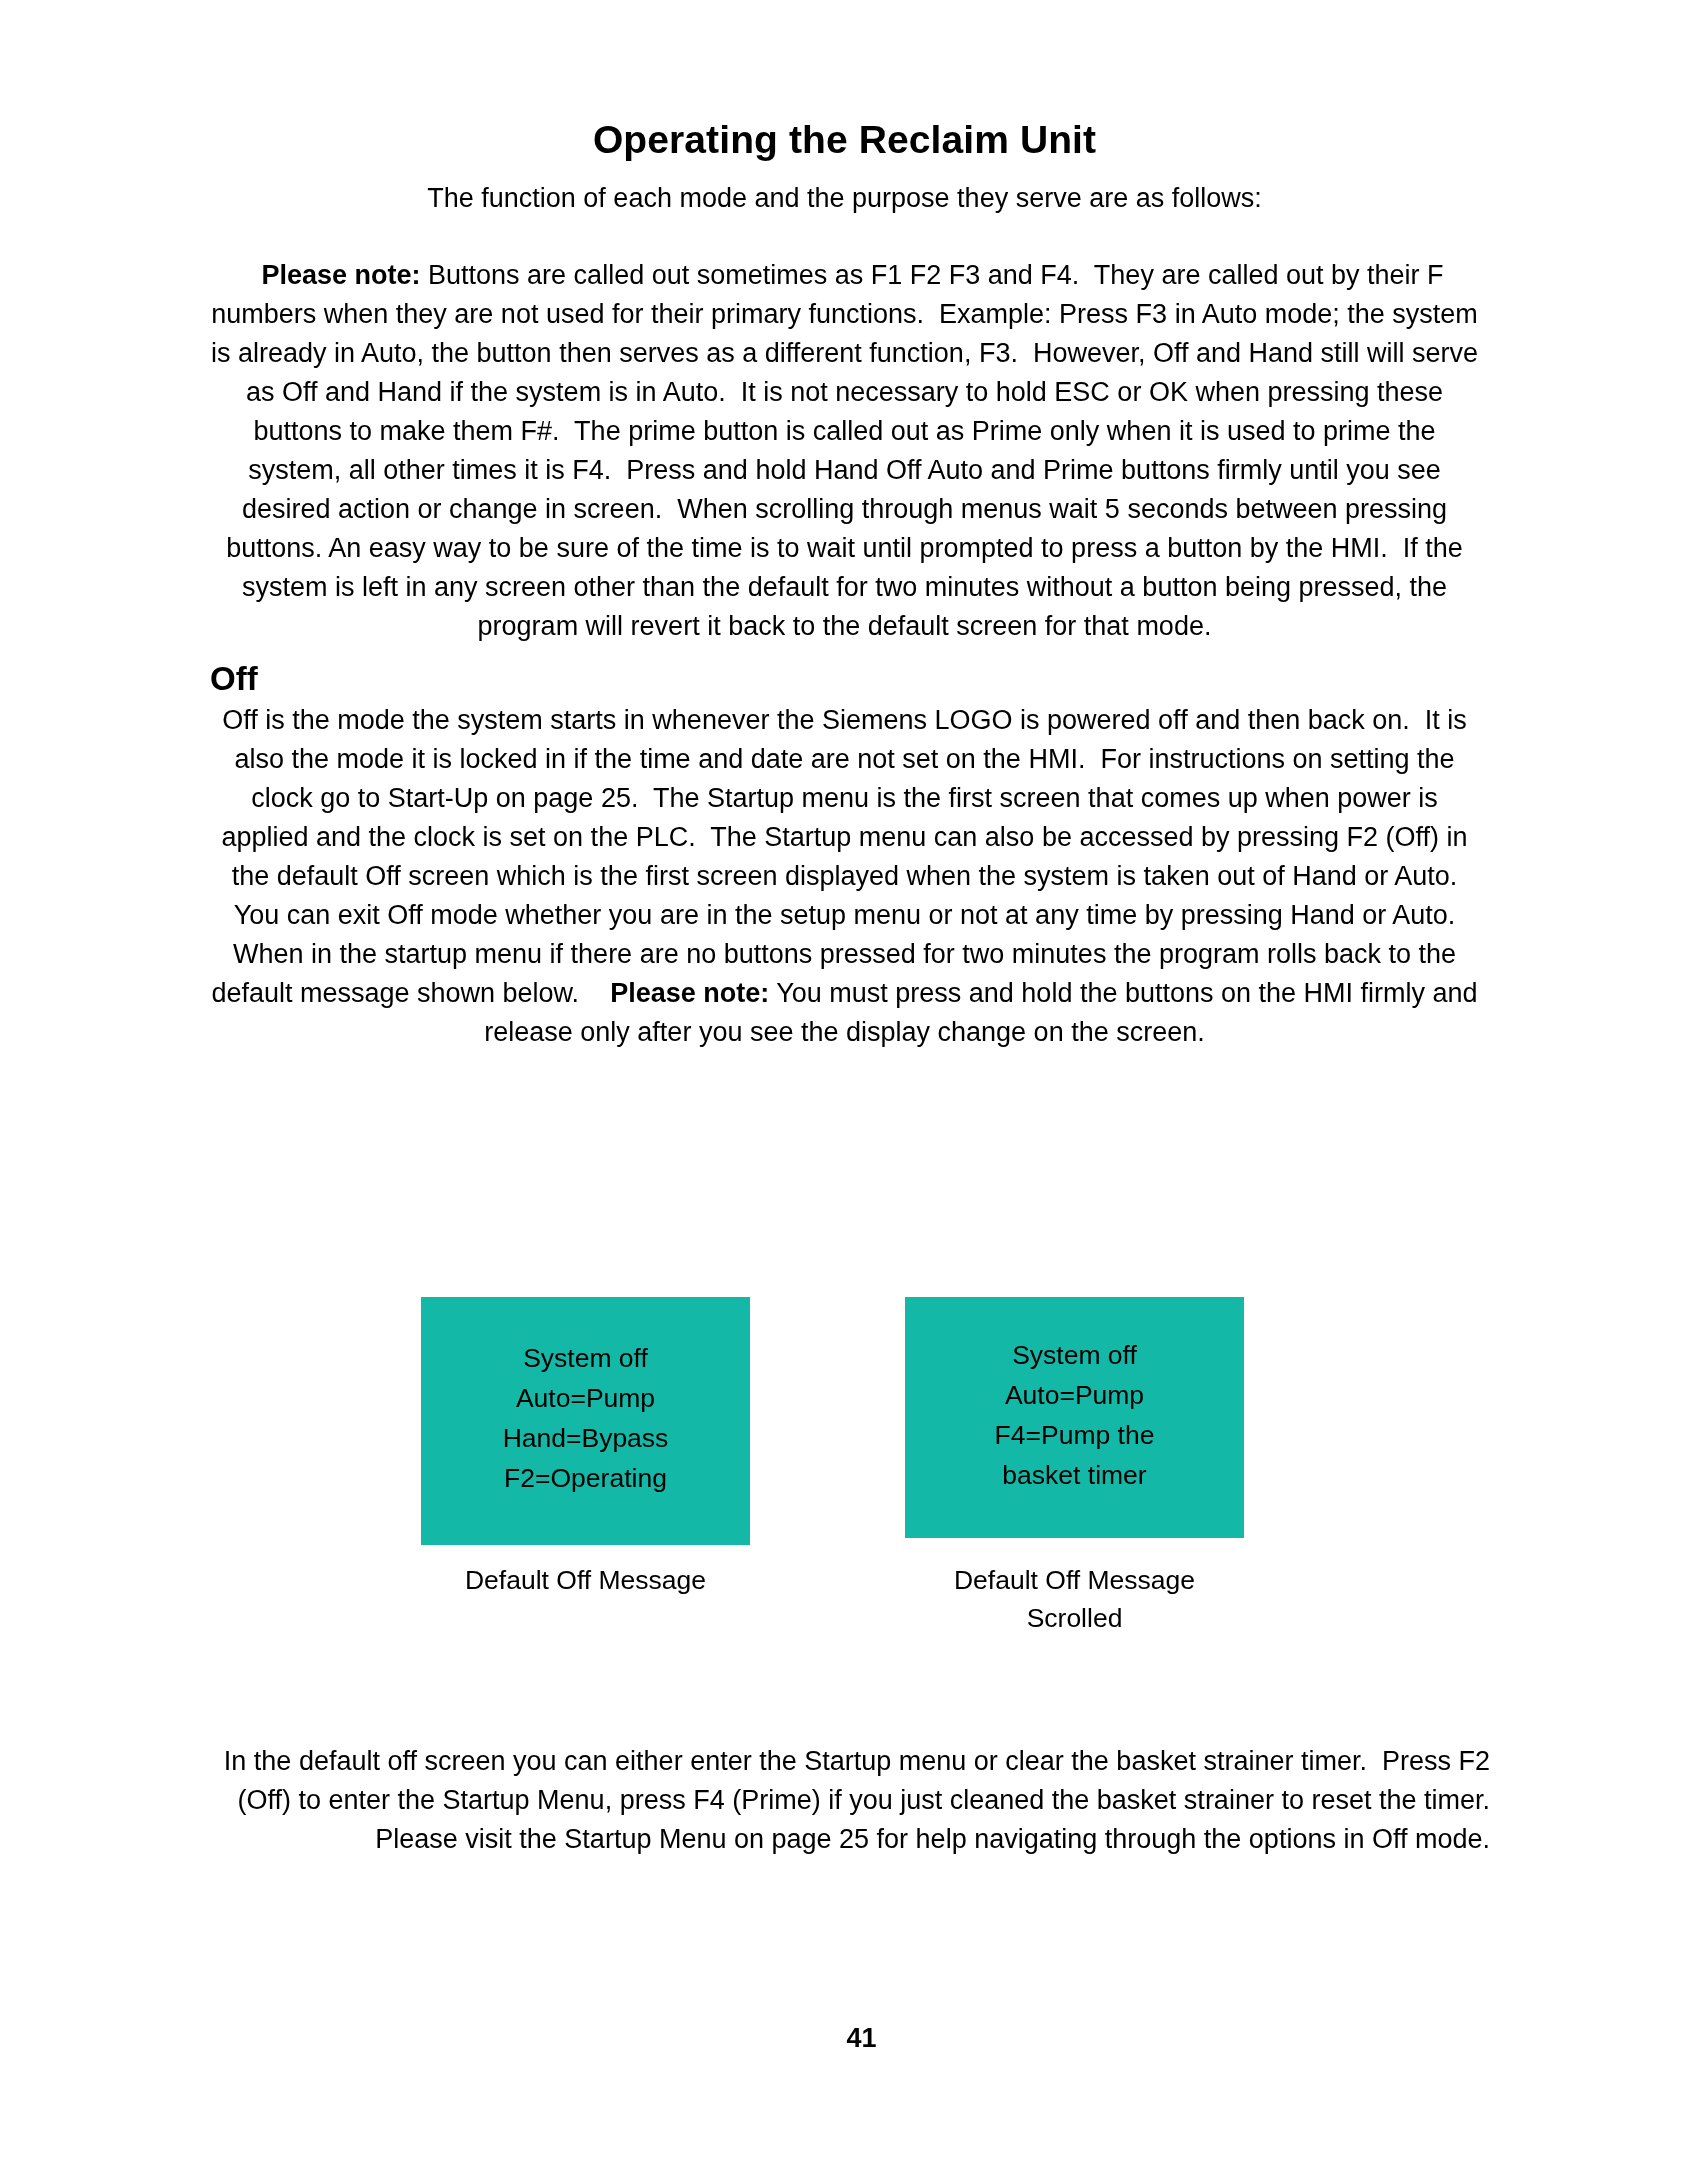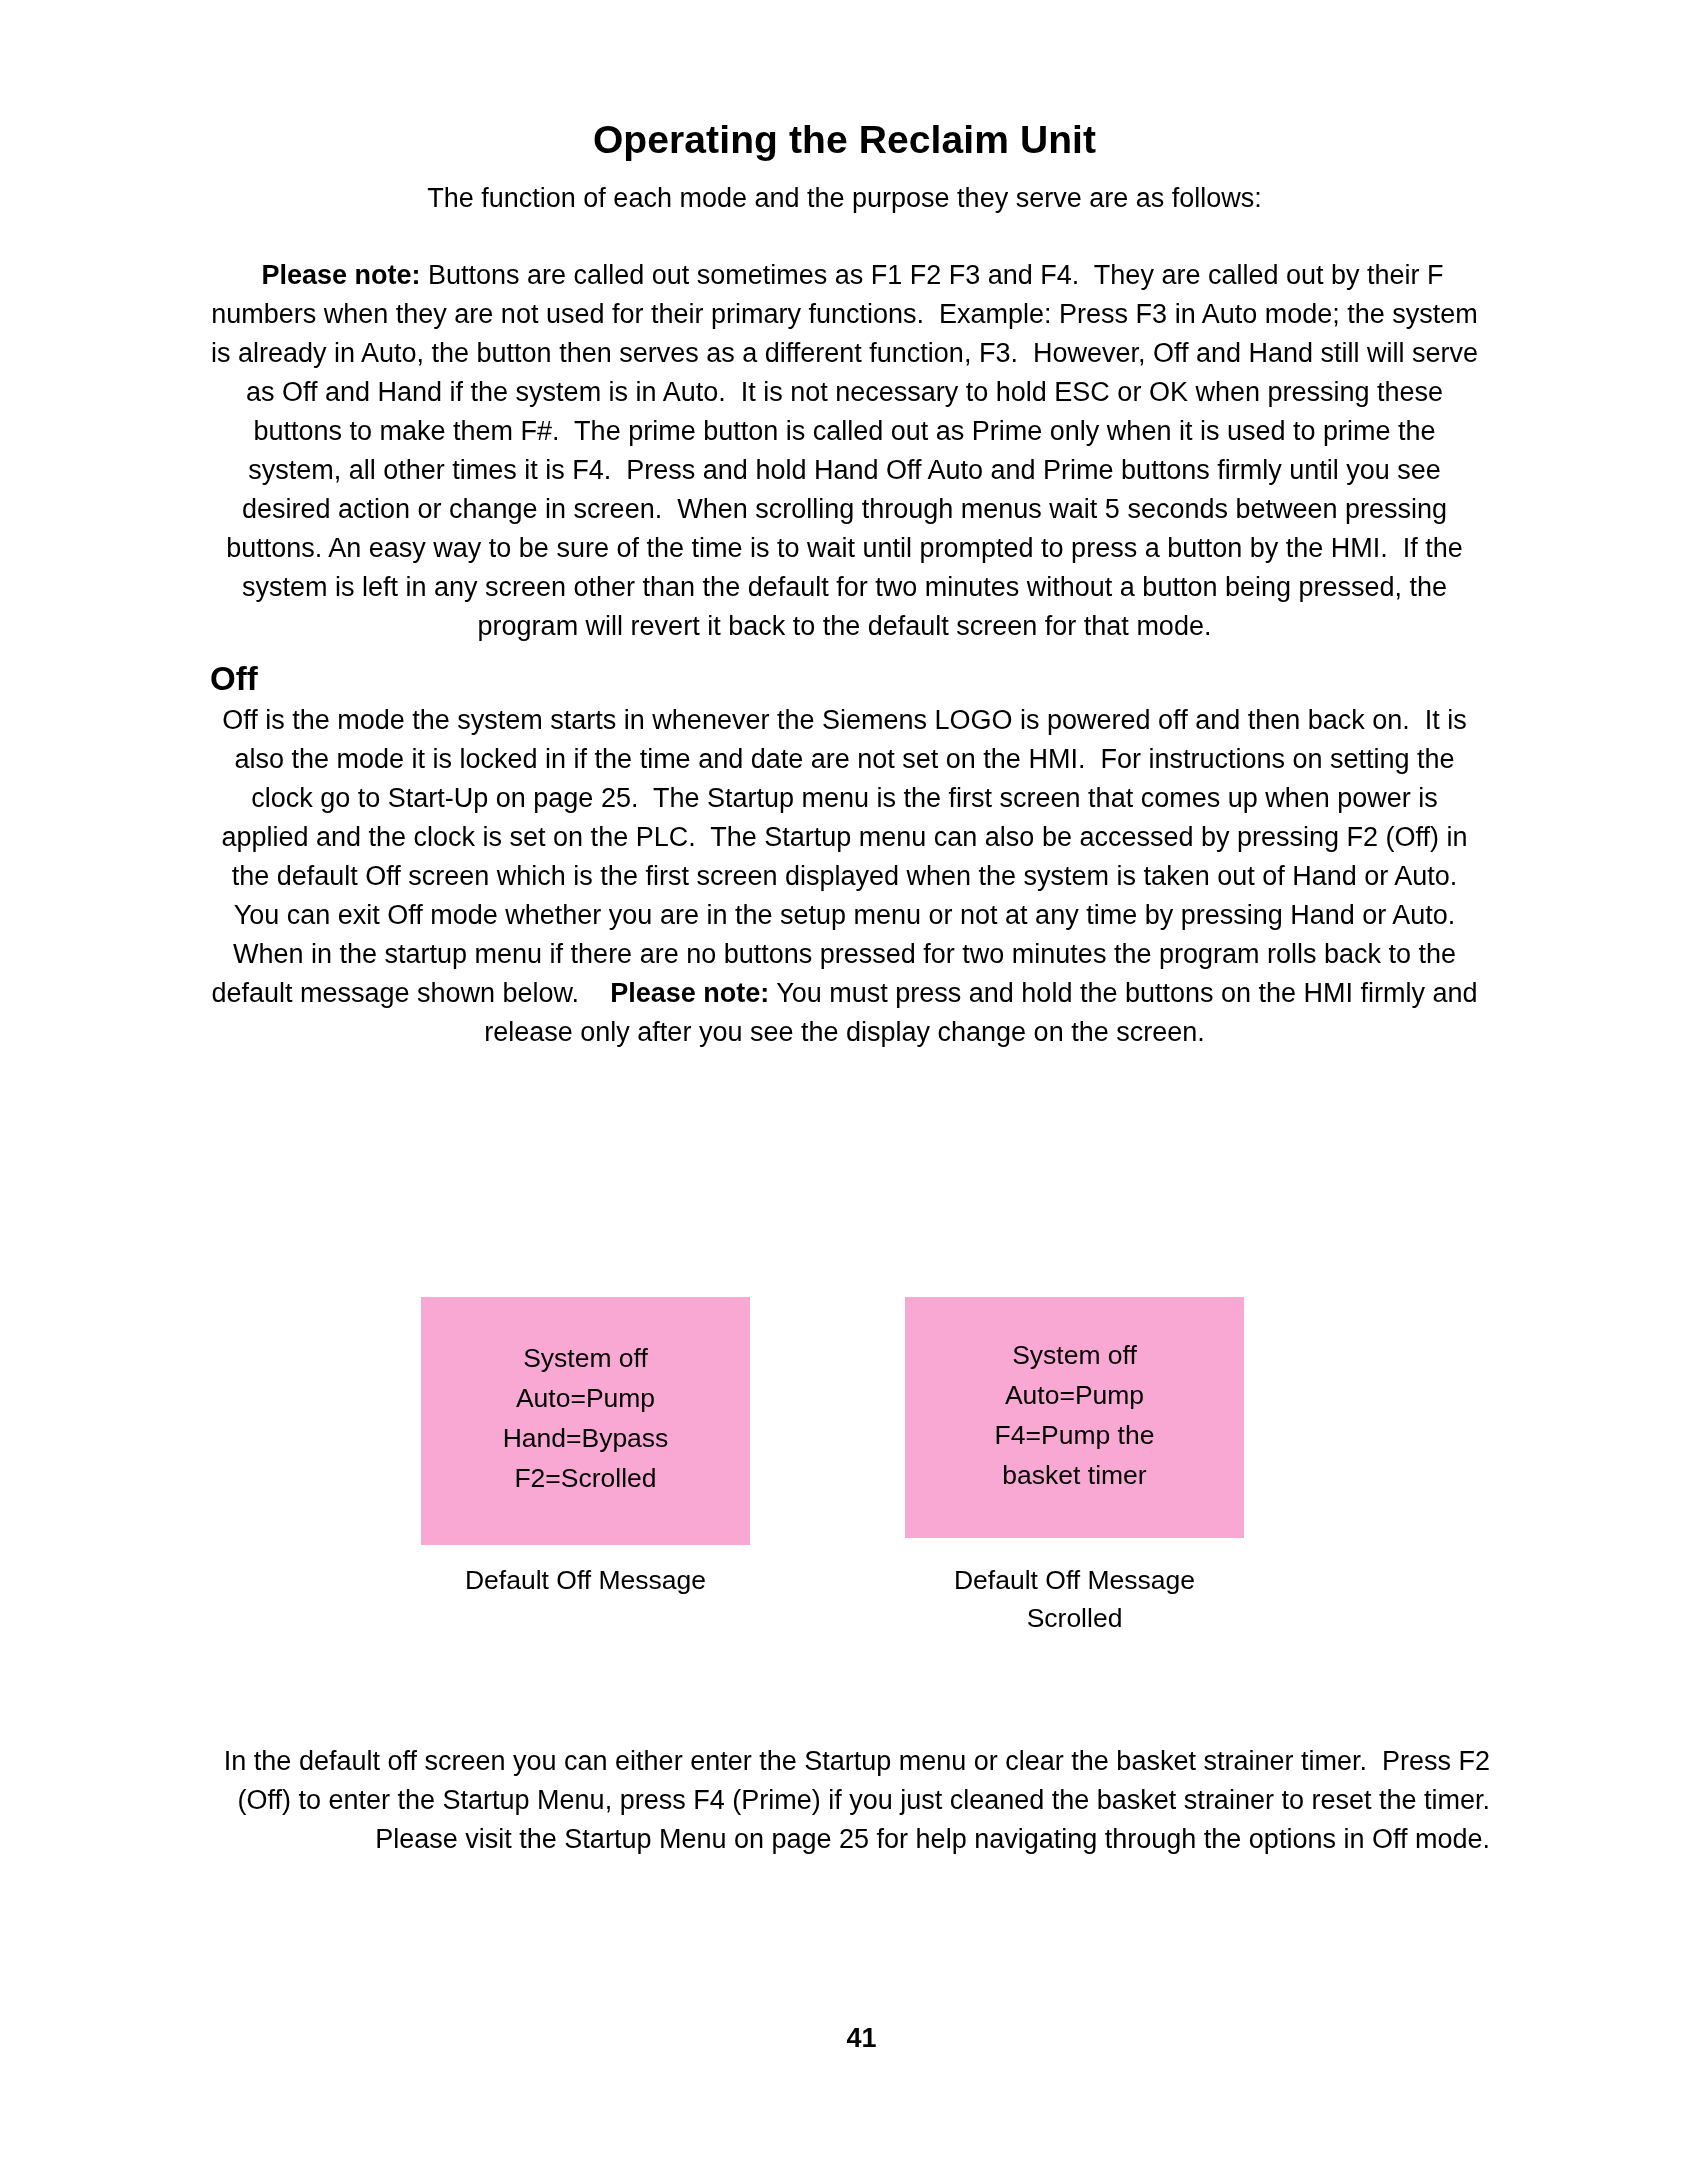--- a/index.html
+++ b/index.html
@@ -66,21 +66,21 @@
   
   .figure-area {
     position: absolute;
     left: 0;
     top: 1295px;
     width: 1687px;
     height: 423px;
   }
   .hmi-box {
     position: absolute;
-    background: #f9a8d4;
+    background: #14b8a6;
     color: #000000;
     font-size: 26.5px;
     line-height: 40px;
     text-align: center;
     display: flex;
     flex-direction: column;
     justify-content: center;
     align-items: center;
     box-sizing: border-box;
   }
@@ -158,21 +158,21 @@
     <p class="para p-off"><span>Off is the mode the system starts in whenever the Siemens LOGO is powered off and then back on.  It is also the mode it is locked in if the time and date are not set on the HMI.  For instructions on setting the clock go to Start-Up on page 25.  The Startup menu is the first screen that comes up when power is applied and the clock is set on the PLC.  The Startup menu can also be accessed by pressing F2 (Off) in the default Off screen which is the first screen displayed when the system is taken out of Hand or Auto.  You can exit Off mode whether you are in the setup menu or not at any time by pressing Hand or Auto.  When in the startup menu if there are no buttons pressed for two minutes the program rolls back to the default message shown below.  </span><span class="bold">Please note:</span><span> You must press and hold the buttons on the HMI firmly and release only after you see the display change on the screen.</span></p>
 
   </div>
 
   <div class="figure-area">
 
     <div class="hmi-box hmi-1">
       <span class="hmi-line">System off</span>
       <span class="hmi-line">Auto=Pump</span>
       <span class="hmi-line">Hand=Bypass</span>
-      <span class="hmi-line">F2=Scrolled</span>
+      <span class="hmi-line">F2=Operating</span>
     </div>
 
     <div class="hmi-box hmi-2">
       <span class="hmi-line">System off</span>
       <span class="hmi-line">Auto=Pump</span>
       <span class="hmi-line">F4=Pump the</span>
       <span class="hmi-line">basket timer</span>
     </div>
 
     <div class="fig-caption cap-1">

